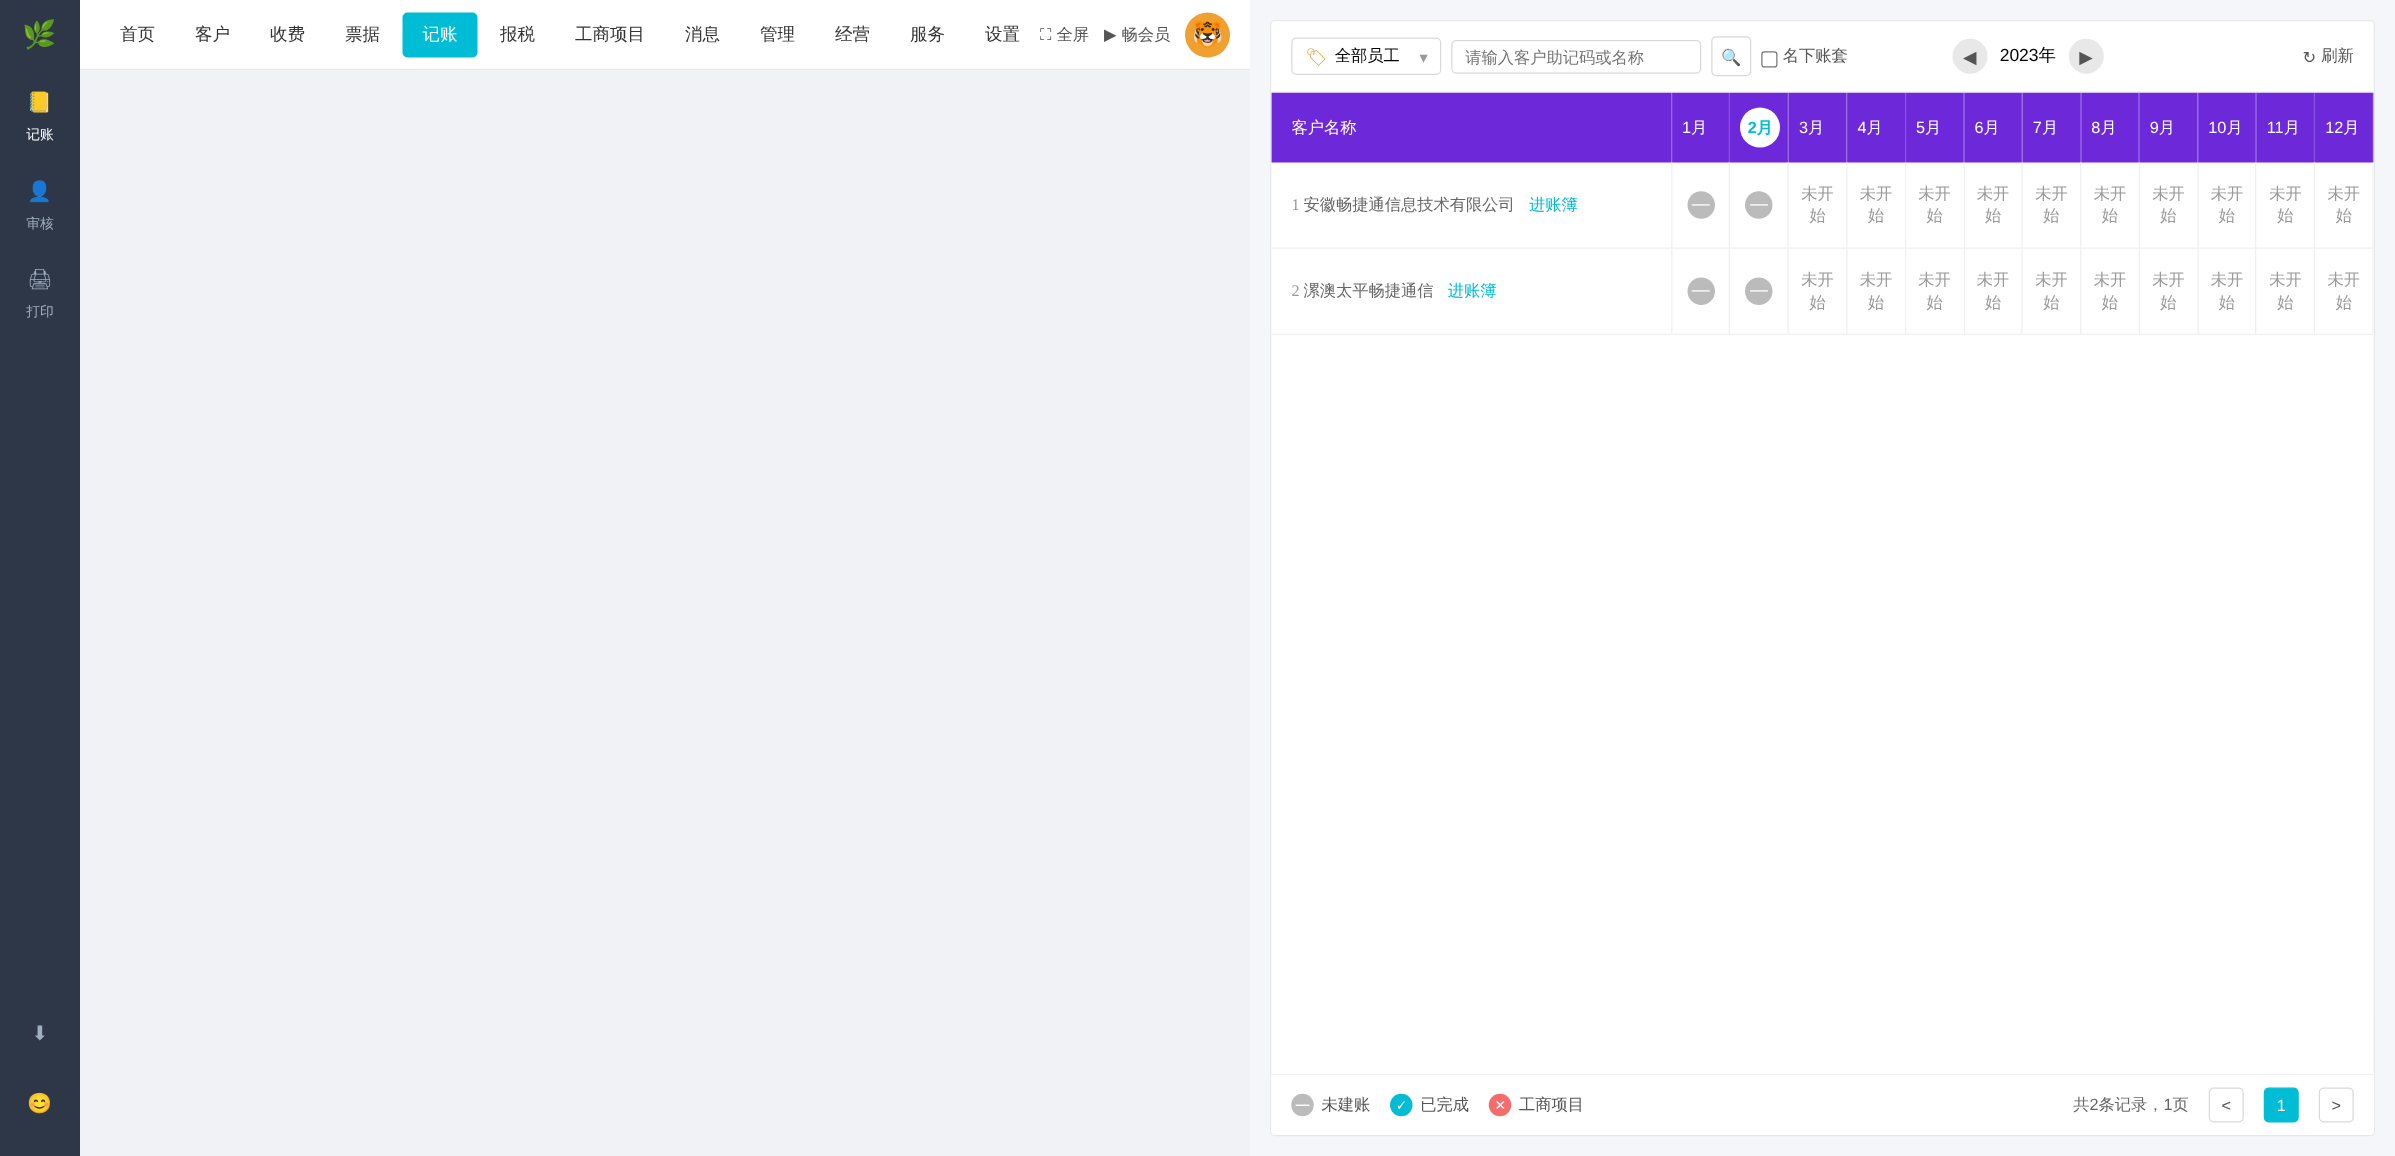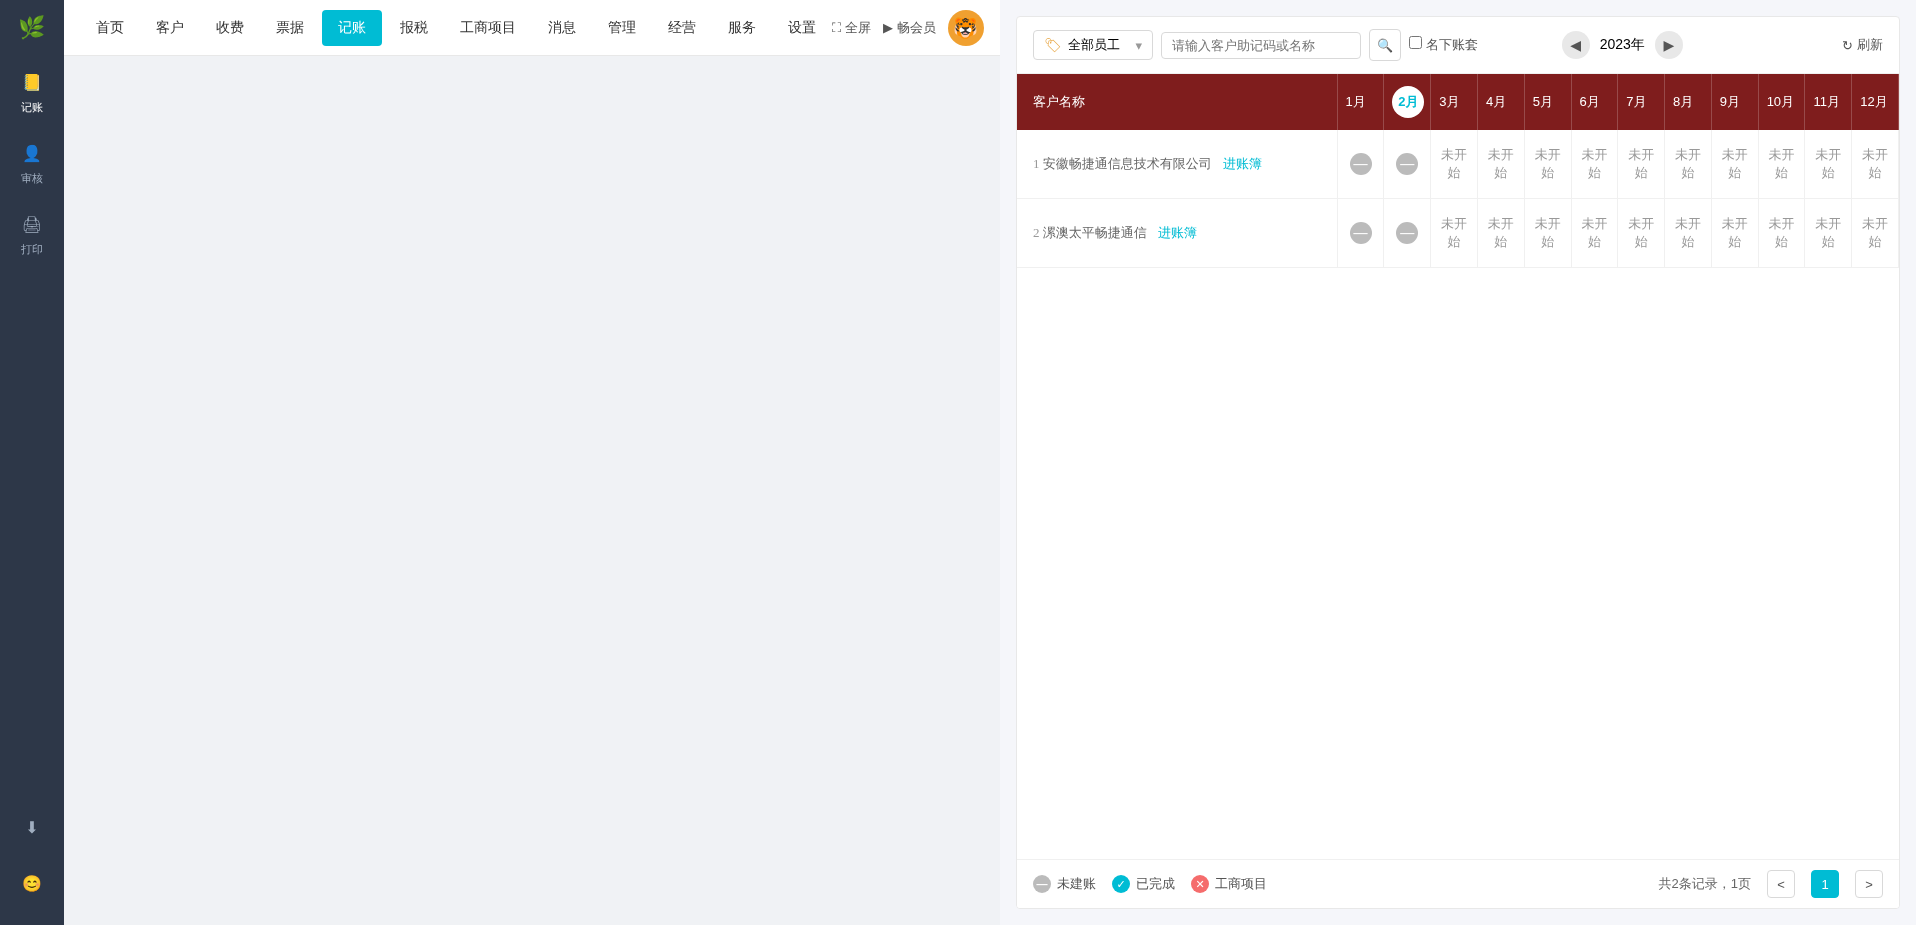--- a/index.html
+++ b/index.html
@@ -165,21 +165,21 @@
       border-radius: 4px;
       display: flex;
       align-items: center;
       justify-content: center;
       cursor: pointer;
       background: #fff;
       color: #666;
     }
     .checkbox-label {
       display: flex;
-      align-items: flex-start;
+      align-items: flex-end;
       gap: 4px;
       font-size: 13px;
       color: #555;
       cursor: pointer;
     }
     .year-nav {
       display: flex;
       align-items: center;
       gap: 10px;
       margin: 0 auto;
@@ -211,21 +211,21 @@
     .table-wrap {
       flex: 1;
       overflow: auto;
     }
     table {
       width: 100%;
       border-collapse: collapse;
       table-layout: fixed;
     }
     thead tr {
-      background: #7f1d1d;
+      background: #6d28d9;
       color: #fff;
     }
     thead th {
       padding: 12px 8px;
       text-align: left;
       font-weight: 500;
       font-size: 13px;
       border-right: 1px solid rgba(255,255,255,0.2);
     }
     thead th:first-child {

